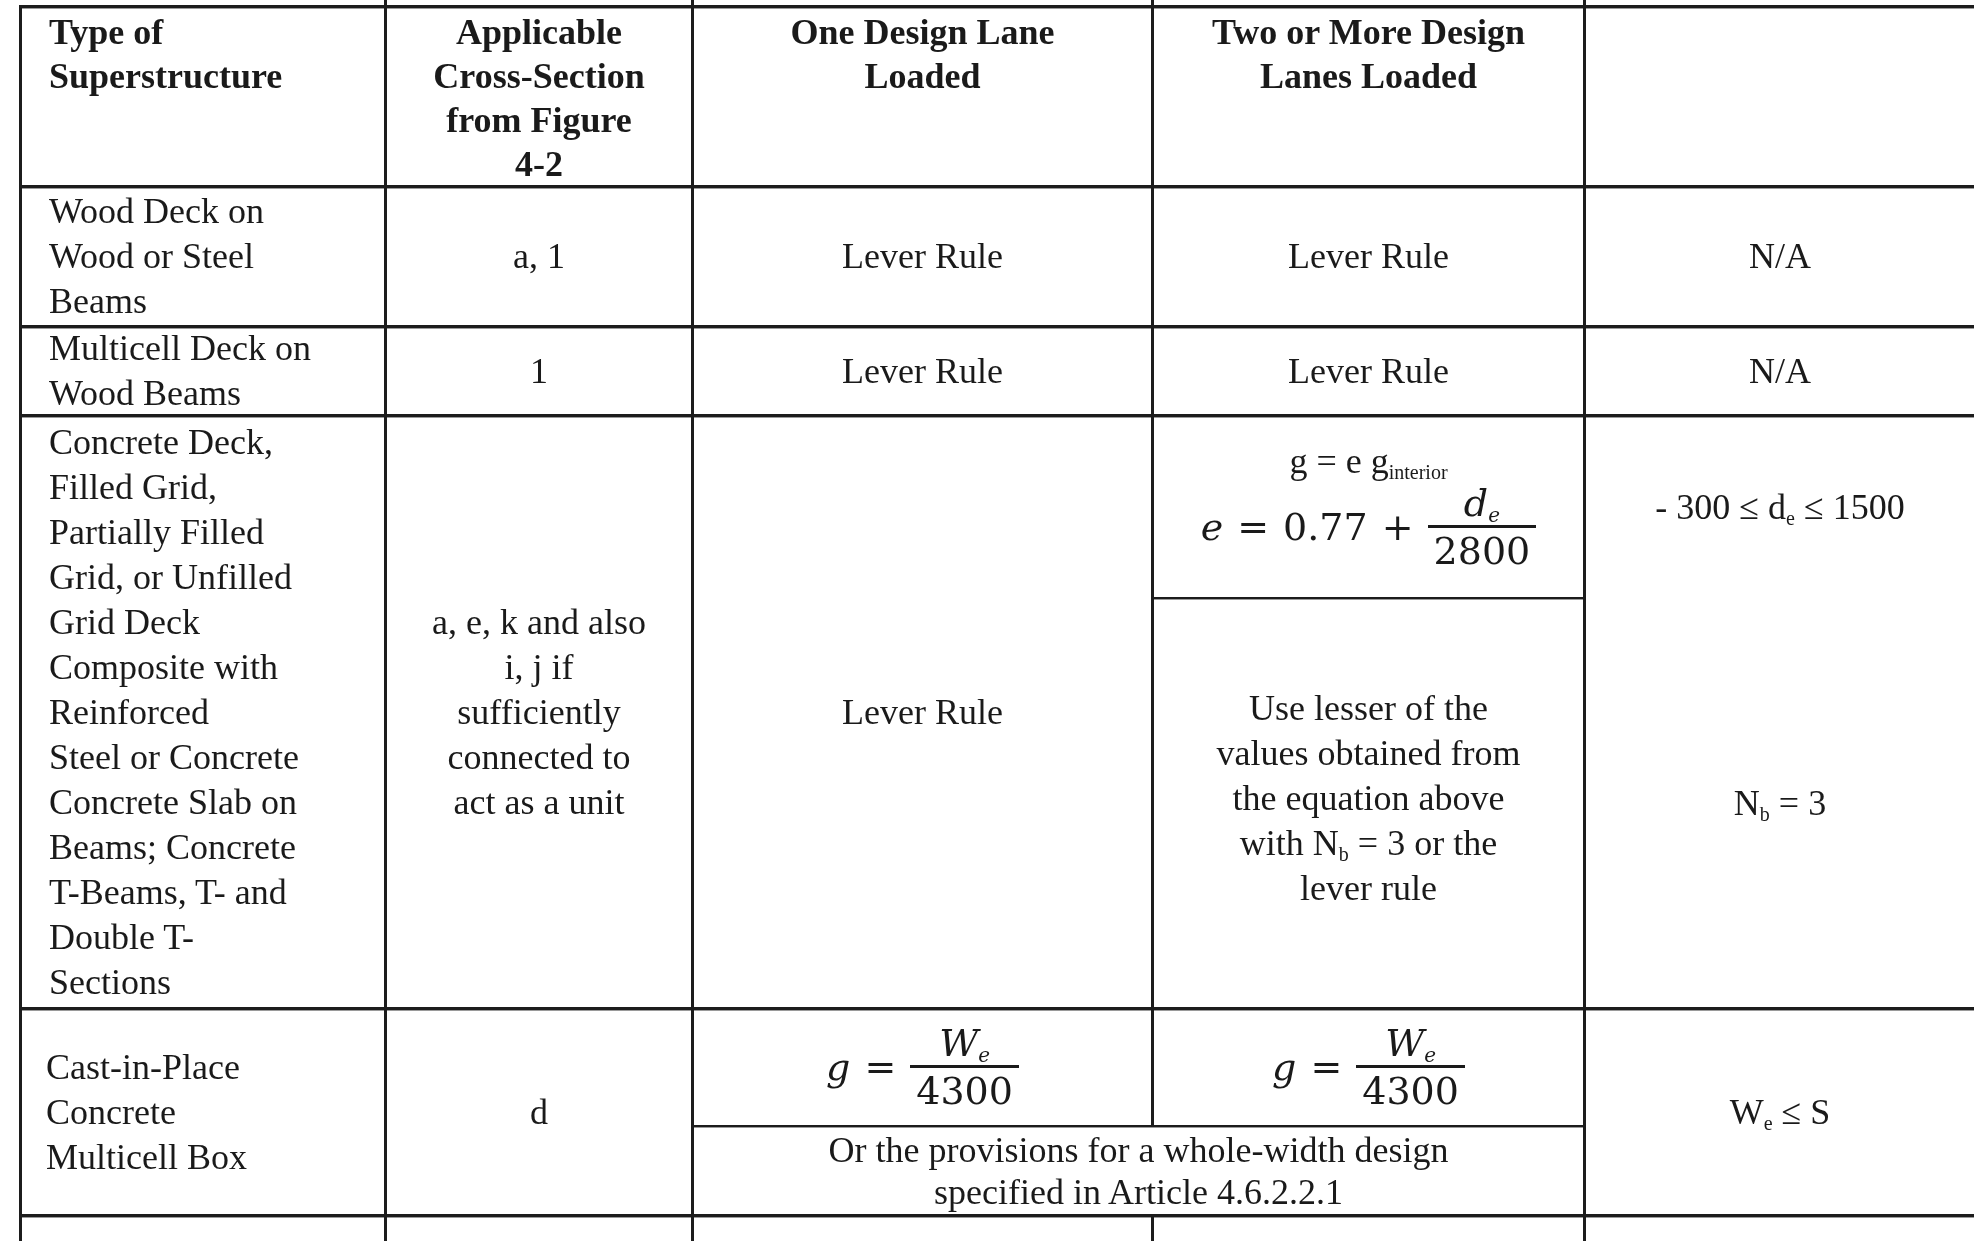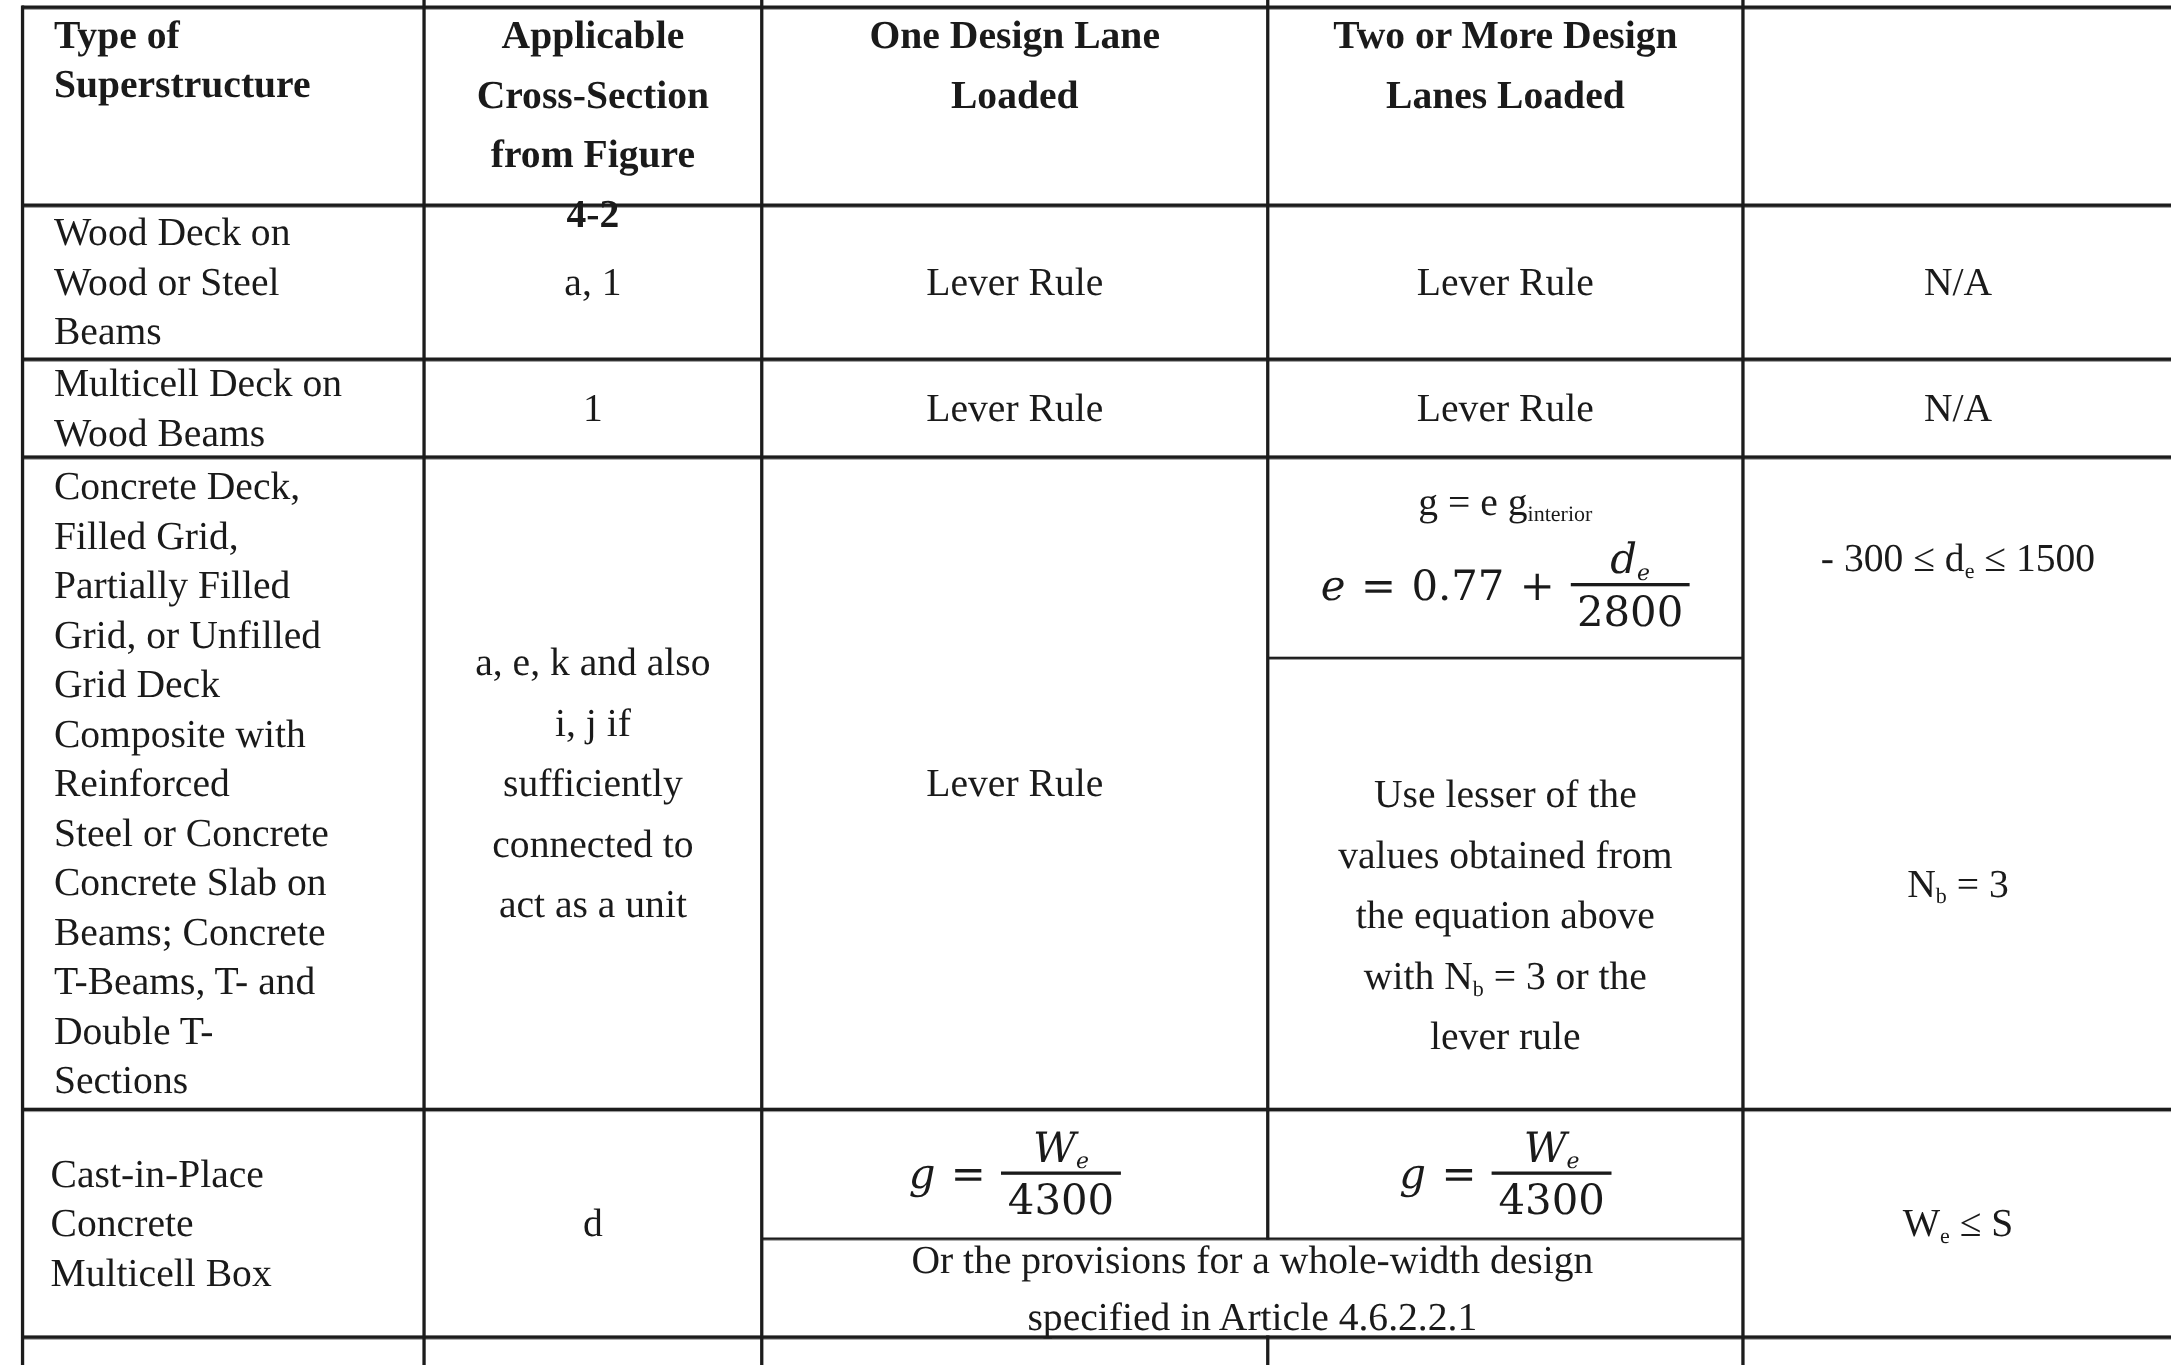--- a/index.html
+++ b/index.html
@@ -38,21 +38,21 @@
     position: absolute;
     box-sizing: border-box;
     display: flex;
     flex-direction: column;
     justify-content: center;
     font-size: 36px;
     line-height: 45px;
   }
   .cell.top { justify-content: flex-start; }
   .cell.left { align-items: flex-start; text-align: left; padding-left: 27px; }
-  .cell.center { align-items: center; text-align: center; gap: 10px; }
+  .cell.center { align-items: center; text-align: center; }
   .hdr { font-weight: bold; font-size: 36px; line-height: 44px; }
   .line { display: block; white-space: nowrap; }
 
   
   .math {
     display: inline-flex;
     align-items: center;
     font-family: "DejaVu Serif", "Liberation Serif", serif;
     font-size: 38px;
     white-space: nowrap;
@@ -191,21 +191,21 @@
         <span class="num"><span>d</span><sub class="s">e</sub></span>
         <span class="den">2800</span>
       </span>
     </span>
   </div>
   <div class="cell center" style="left:1586px; top:417px; width:388px; height:180px;">
     <span class="line">
       <span>- 300 ≤ d</span><sub class="s">e</sub><span> ≤ 1500</span>
     </span>
   </div>
-  <div class="cell center" style="left:1154px; top:628px; width:429px; height:408px;">
+  <div class="cell center" style="left:1154px; top:594px; width:429px; height:408px;">
     <span class="line">Use lesser of the</span>
     <span class="line">values obtained from</span>
     <span class="line">the equation above</span>
     <span class="line"><span>with N</span><sub class="s">b</sub><span> = 3 or the</span></span>
     <span class="line">lever rule</span>
   </div>
   <div class="cell center" style="left:1586px; top:599px; width:388px; height:408px;">
     <span class="line"><span>N</span><sub class="s">b</sub><span> = 3</span></span>
   </div>
 

